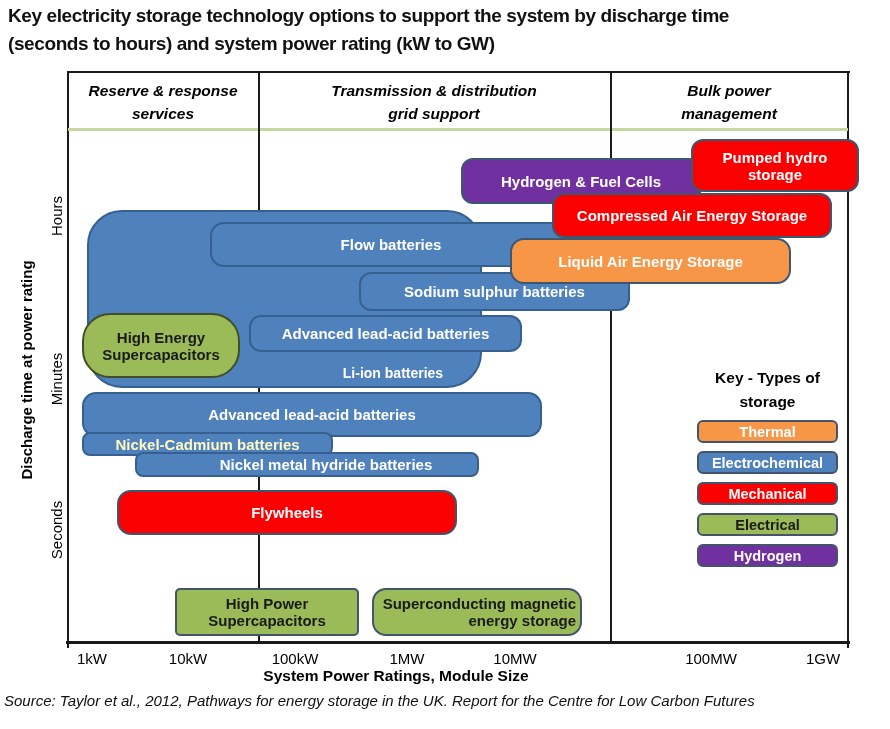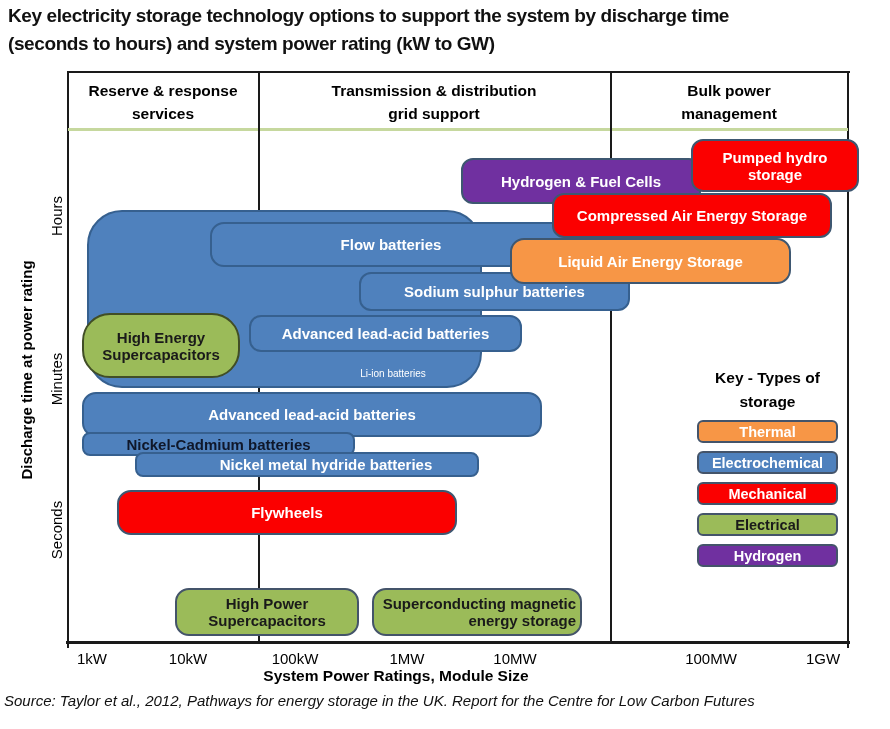--- a/index.html
+++ b/index.html
@@ -4,32 +4,32 @@
 <style>
   html,body{margin:0;padding:0;background:#fff;}
   #root{position:relative;width:890px;height:729px;background:#ffffff;
         font-family:"Liberation Sans",sans-serif;color:#000;overflow:hidden;}
   .title{position:absolute;left:8px;top:2px;font-size:19px;font-weight:bold;
          line-height:28px;letter-spacing:-0.4px;white-space:nowrap;color:#111;}
   .bline{position:absolute;background:#1a1a1a;}
   .green-line{position:absolute;left:68px;top:128px;width:780px;height:3px;background:#C6D89E;}
   .col-divider{position:absolute;top:72px;width:2px;height:571px;background:#1a1a1a;}
   .col-header{position:absolute;top:79px;transform:translateX(-50%);font-weight:bold;
-              font-size:15.5px;line-height:23px;text-align:center;white-space:pre-line;}
+              font-size:15.5px;line-height:23px;text-align:center;white-space:pre-line;font-style:italic;}
   .x-tick{position:absolute;top:650px;transform:translateX(-50%);font-size:15px;}
   .y-tick{position:absolute;left:56px;transform:translate(-50%,-50%) rotate(-90deg);font-size:15px;}
   .y-title{position:absolute;left:26px;top:370px;transform:translate(-50%,-50%) rotate(-90deg);
            font-weight:bold;font-size:15px;white-space:nowrap;}
   .x-title{position:absolute;left:396px;top:667px;transform:translateX(-50%);
            font-weight:bold;font-size:15.5px;white-space:nowrap;}
   .source{position:absolute;left:4px;top:692px;font-style:italic;font-size:15px;white-space:nowrap;color:#111;}
   .tech{position:absolute;display:flex;align-items:center;justify-content:center;text-align:center;
         font-weight:bold;font-size:15px;line-height:17px;box-sizing:border-box;padding:1px 4px;margin-left:12px;}
   .tech-label{position:absolute;display:flex;align-items:center;justify-content:center;
-        font-weight:normal;font-size:10px;text-align:right;}
+        font-weight:bold;font-size:14px;text-align:right;}
   .legend{position:absolute;left:697px;top:366px;width:141px;}
   .legend-title{font-weight:bold;font-size:15.5px;text-align:center;line-height:24px;
                 white-space:pre-line;margin-bottom:6px;}
   .legend-item{height:23px;border-radius:6px;margin-bottom:8px;display:flex;align-items:center;
                justify-content:center;font-weight:bold;font-size:14.5px;box-sizing:border-box;}
 </style>
 </head>
 <body>
 
 <div id="root">
@@ -82,18 +82,18 @@
     <div class="tech-label" style="left: 313px; top: 360px; width: 160px; height: 26px; color: rgb(255, 255, 255);">Li-ion batteries</div>
     <div class="tech" style="left: 198px; top: 222px; width: 362px; height: 45px; background: rgb(79, 129, 189); color: rgb(255, 255, 255); border: 2px solid rgb(54, 96, 143); border-radius: 14px;">Flow batteries</div>
     <div class="tech" style="left: 347px; top: 272px; width: 271px; height: 39px; background: rgb(79, 129, 189); color: rgb(255, 255, 255); border: 2px solid rgb(54, 96, 143); border-radius: 12px;">Sodium sulphur batteries</div>
     <div class="tech" style="left: 237px; top: 315px; width: 273px; height: 37px; background: rgb(79, 129, 189); color: rgb(255, 255, 255); border: 2px solid rgb(54, 96, 143); border-radius: 12px;">Advanced lead-acid batteries</div>
     <div class="tech" style="left: 70px; top: 313px; width: 158px; height: 65px; background: rgb(155, 187, 89); color: rgb(26, 26, 26); border: 2px solid rgb(65, 78, 38); border-radius: 28px;">High Energy Supercapacitors</div>
     <div class="tech" style="left: 449px; top: 158px; width: 240px; height: 46px; background: rgb(112, 48, 160); color: rgb(255, 255, 255); border: 2px solid rgb(62, 87, 113); border-radius: 12px;">Hydrogen &amp; Fuel Cells</div>
     <div class="tech" style="left: 679px; top: 139px; width: 168px; height: 53px; background: rgb(251, 0, 0); color: rgb(255, 255, 255); border: 2px solid rgb(62, 87, 113); border-radius: 12px;">Pumped hydro storage</div>
     <div class="tech" style="left: 540px; top: 193px; width: 280px; height: 45px; background: rgb(251, 0, 0); color: rgb(255, 255, 255); border: 2px solid rgb(62, 87, 113); border-radius: 12px;">Compressed Air Energy Storage</div>
     <div class="tech" style="left: 498px; top: 238px; width: 281px; height: 46px; background: rgb(247, 150, 70); color: rgb(255, 255, 255); border: 2px solid rgb(62, 87, 113); border-radius: 14px;">Liquid Air Energy Storage</div>
     <div class="tech" style="left: 70px; top: 392px; width: 460px; height: 45px; background: rgb(79, 129, 189); color: rgb(255, 255, 255); border: 2px solid rgb(54, 96, 143); border-radius: 14px;">Advanced lead-acid batteries</div>
-    <div class="tech" style="left: 70px; top: 432px; width: 273px; height: 24px; background: rgb(79, 129, 189); color: #0f172a; border: 2px solid rgb(54, 96, 143); border-radius: 8px; text-align: right;">Nickel-Cadmium batteries</div>
+    <div class="tech" style="left: 70px; top: 432px; width: 251px; height: 24px; background: rgb(79, 129, 189); color: #fef9c3; border: 2px solid rgb(54, 96, 143); border-radius: 8px; text-align: right;">Nickel-Cadmium batteries</div>
     <div class="tech" style="left: 123px; top: 452px; width: 344px; height: 25px; background: rgb(79, 129, 189); color: rgb(255, 255, 255); border: 2px solid rgb(54, 96, 143); border-radius: 8px; padding-left: 42px;">Nickel metal hydride batteries</div>
     <div class="tech" style="left: 105px; top: 490px; width: 340px; height: 45px; background: rgb(251, 0, 0); color: rgb(255, 255, 255); border: 2px solid rgb(62, 87, 113); border-radius: 14px;">Flywheels</div>
-    <div class="tech" style="left: 163px; top: 588px; width: 184px; height: 48px; background: rgb(155, 187, 89); color: rgb(26, 26, 26); border: 2px solid rgb(68, 84, 106); border-radius: 14px;">High Power Supercapacitors</div>
+    <div class="tech" style="left: 163px; top: 588px; width: 184px; height: 48px; background: rgb(155, 187, 89); color: rgb(26, 26, 26); border: 2px solid rgb(68, 84, 106); border-radius: 5px;">High Power Supercapacitors</div>
     <div class="tech" style="left: 360px; top: 588px; width: 210px; height: 48px; background: rgb(155, 187, 89); color: rgb(26, 26, 26); border: 2px solid rgb(68, 84, 106); border-radius: 14px; text-align: right;">Superconducting magnetic energy storage</div>
   </div>
 
 </body></html>

